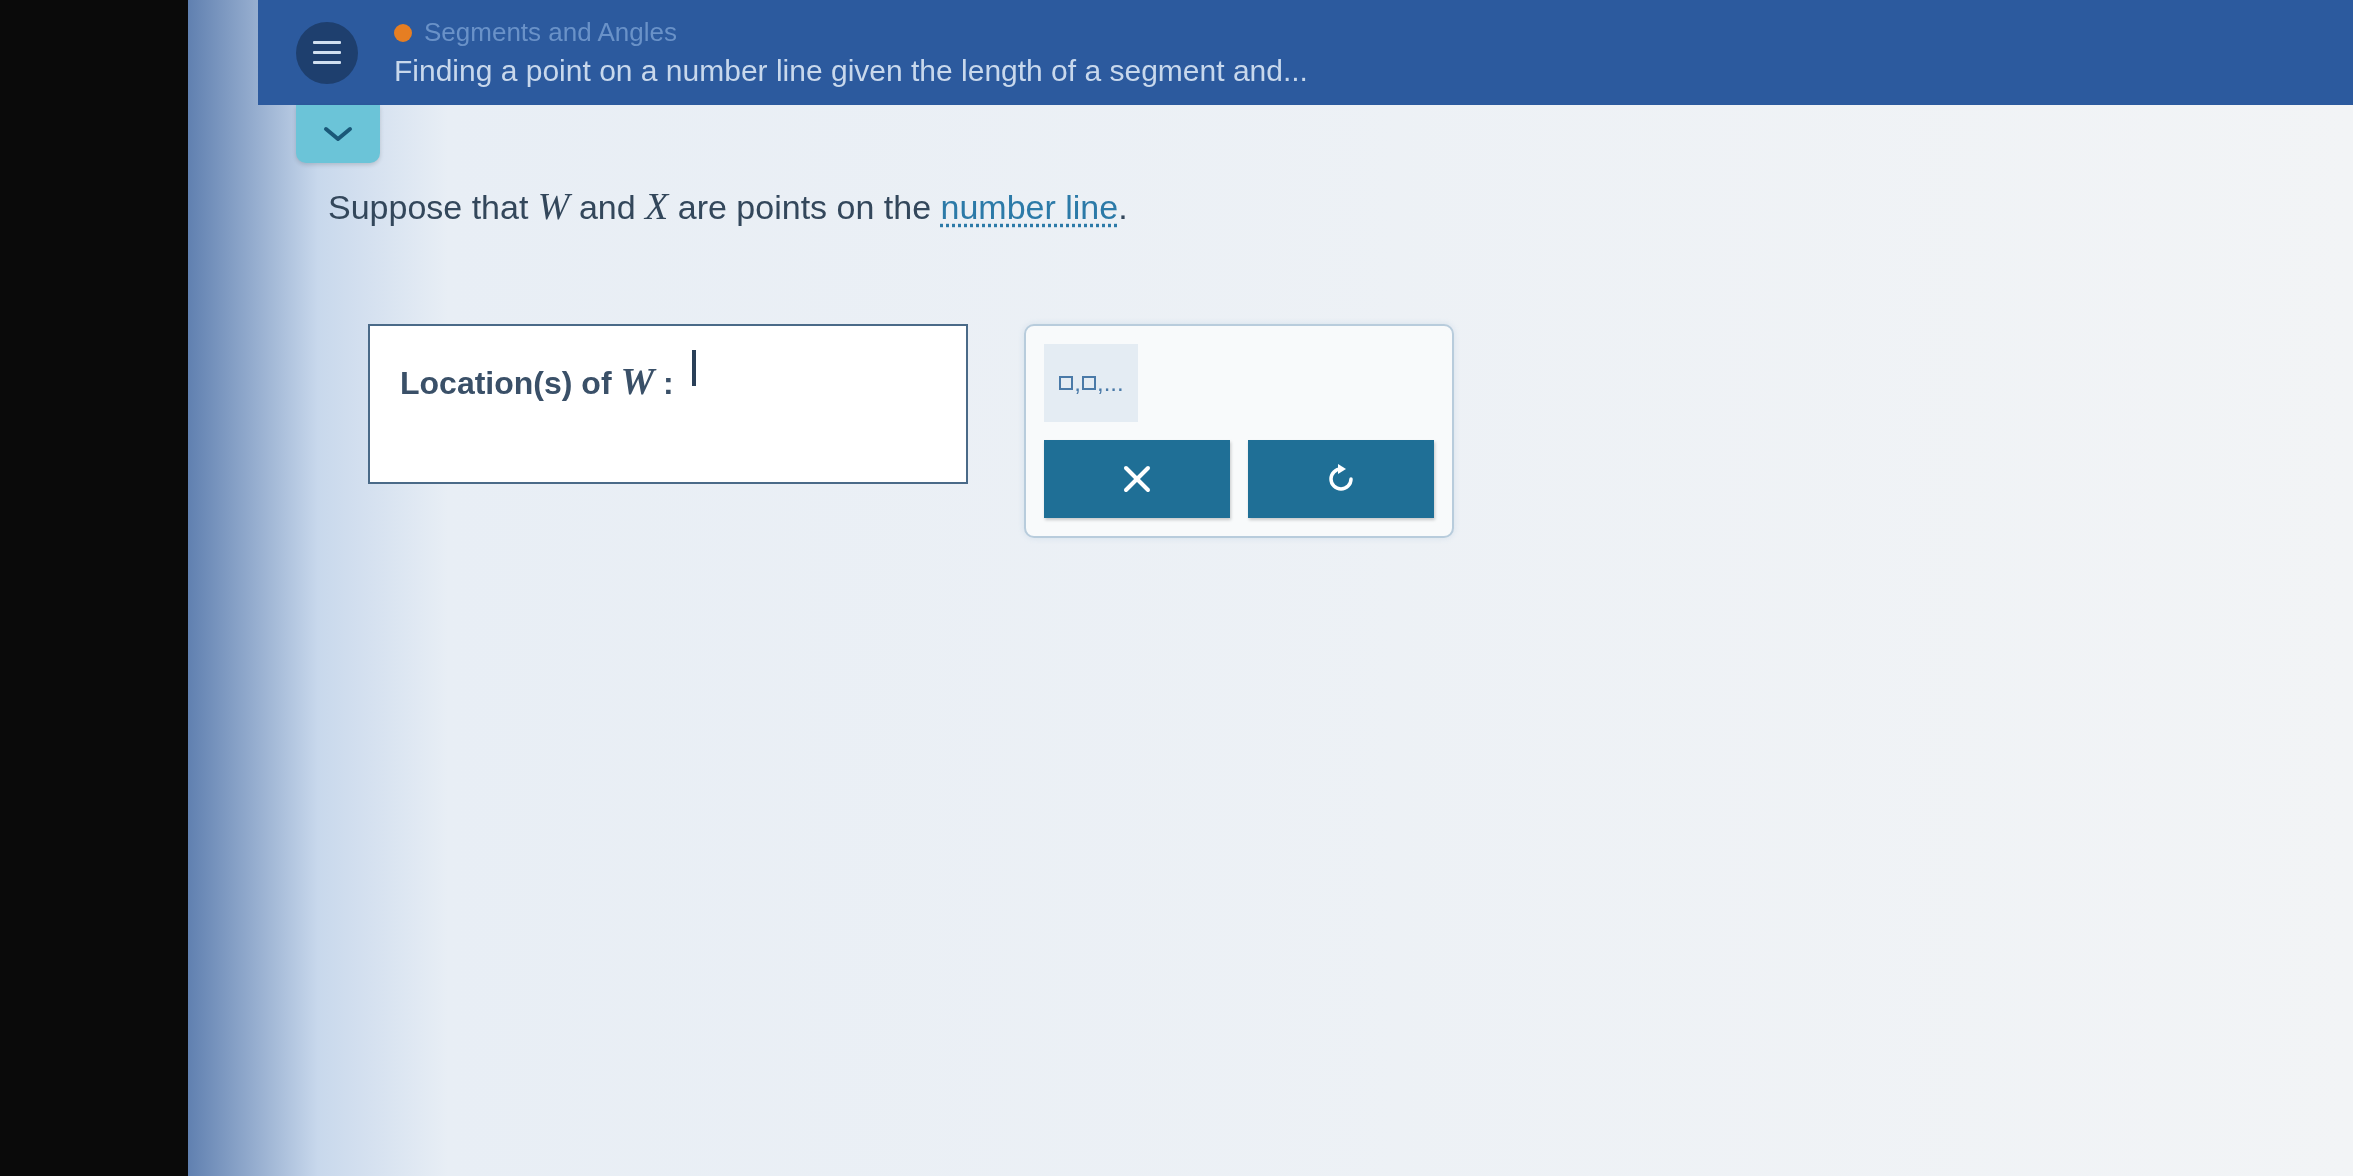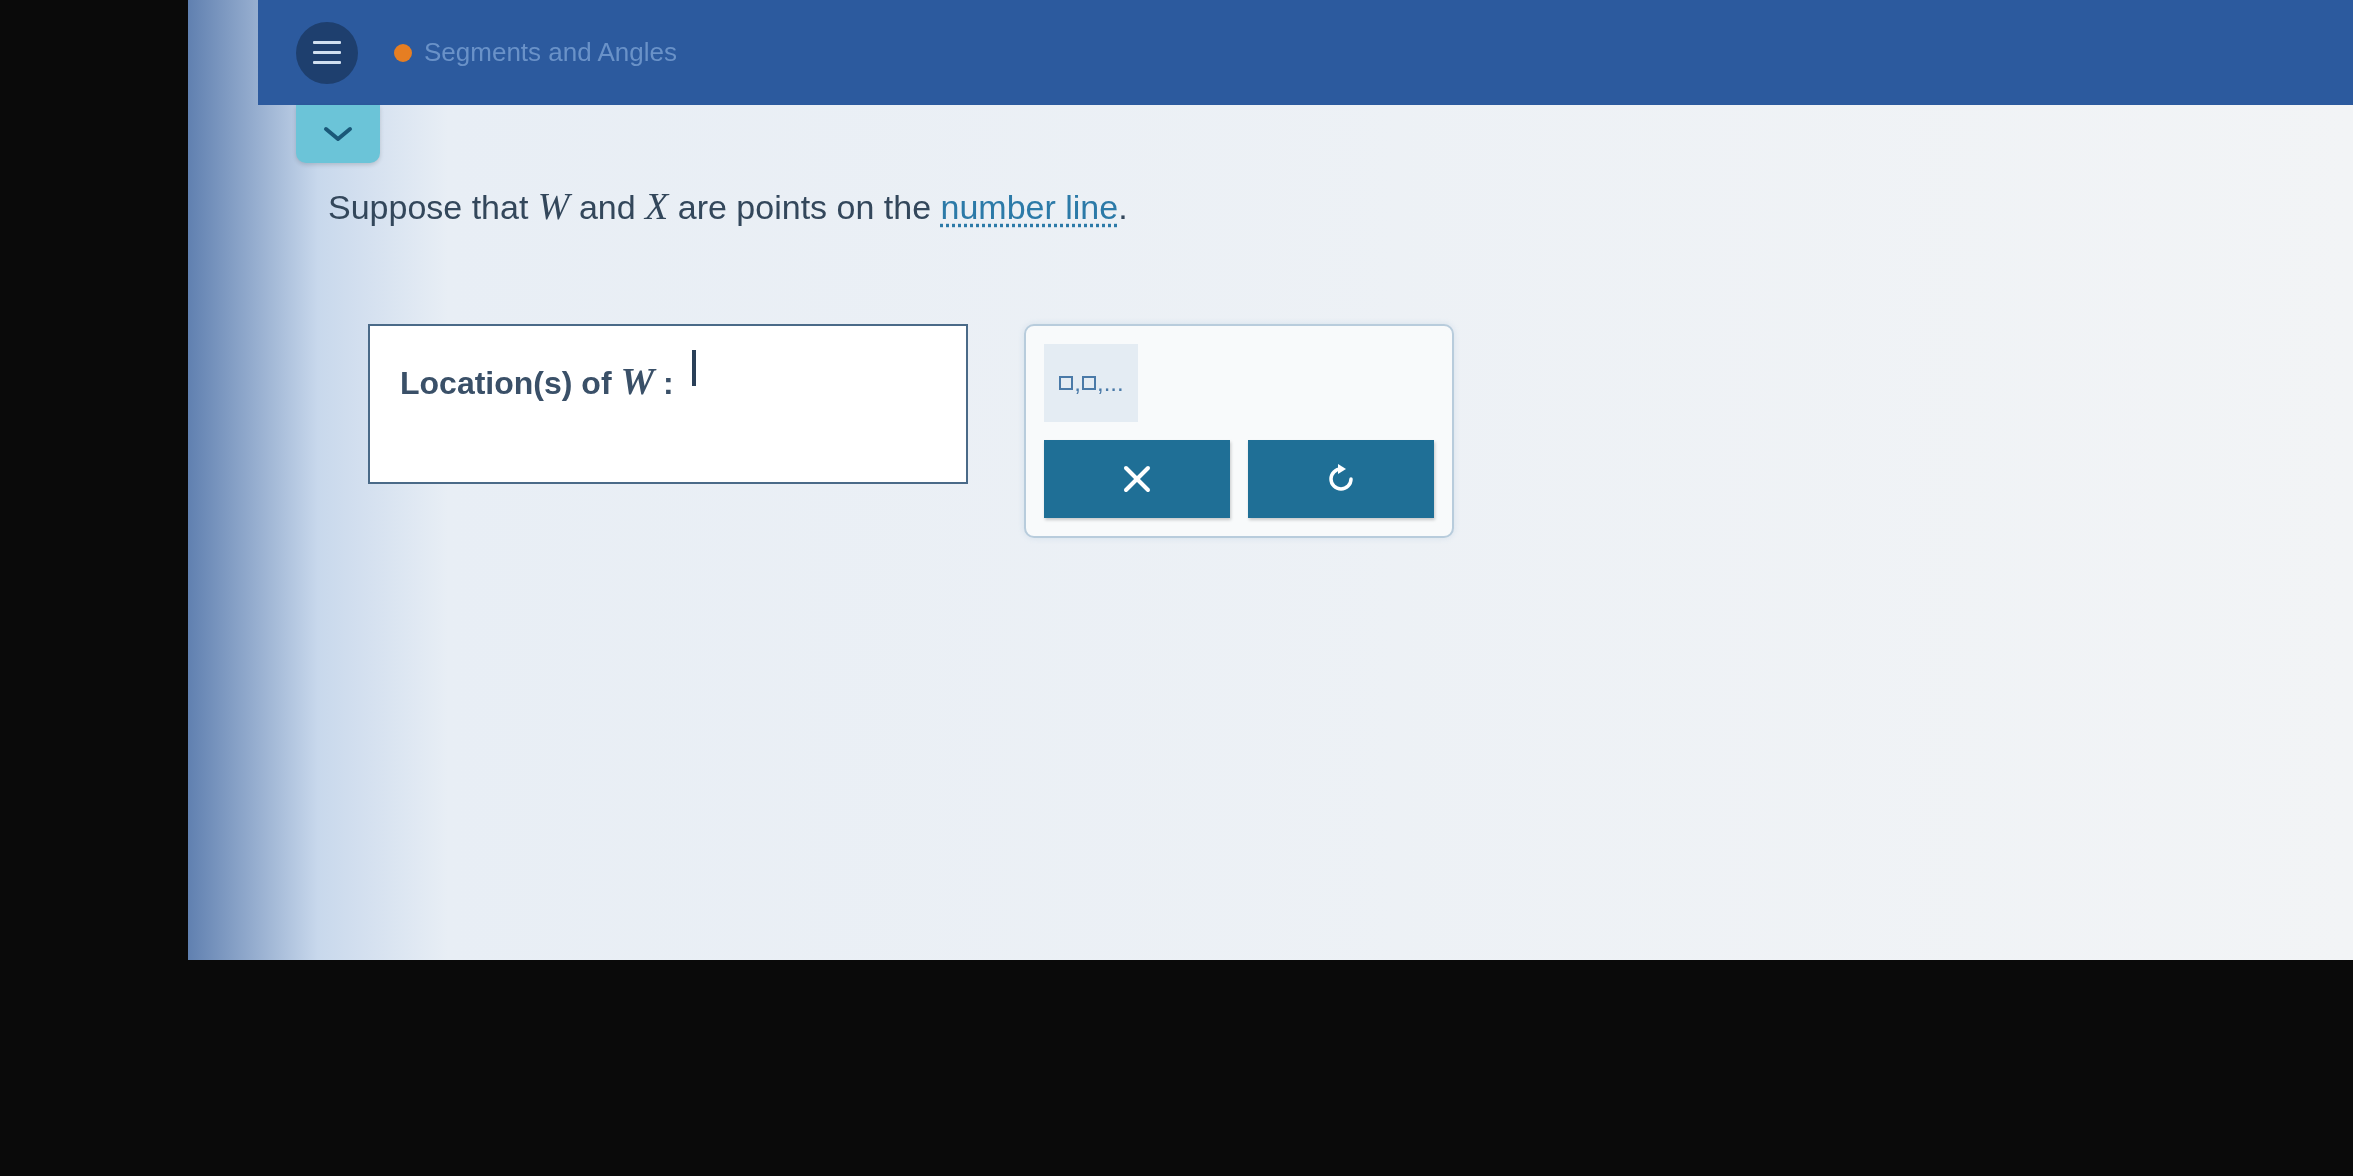--- a/index.html
+++ b/index.html
@@ -21,21 +21,21 @@
       left: 0;
       width: 2353px;
       height: 1176px;
       background: #0a0a0a;
     }
     .app-frame {
       position: absolute;
       top: 0;
       left: 188px;
       width: 2165px;
-      height: 960px;
+      height: 1176px;
       background: linear-gradient(90deg, #6080b0 0%, #c8d8ec 6%, #e8eef5 12%, #f2f4f6 100%);
     }
     .header-bar {
       position: absolute;
       top: 0;
       left: 70px;
       right: 0;
       height: 105px;
       background: #2c5a9e;
       display: flex;
@@ -221,20 +221,21 @@
     <div class="menu-circle">
       <span class="bar"></span>
       <span class="bar"></span>
       <span class="bar"></span>
     </div>
     <div class="header-texts">
       <div class="breadcrumb-line">
         <span class="orange-dot"></span>
         <span class="breadcrumb-text">Segments and Angles</span>
       </div>
+      <div class="page-title">Finding a point on a number line given the length of a segment and...</div>
     </div>
   </div>
 
   <div class="expand-tab">
     <svg class="chev-svg" viewBox="0 0 30 18">
       <polyline points="3,4 15,14 27,4" fill="none" stroke="#1a5878" stroke-width="4" stroke-linecap="round" stroke-linejoin="round"></polyline>
     </svg>
   </div>
 
   <div class="content-area">

